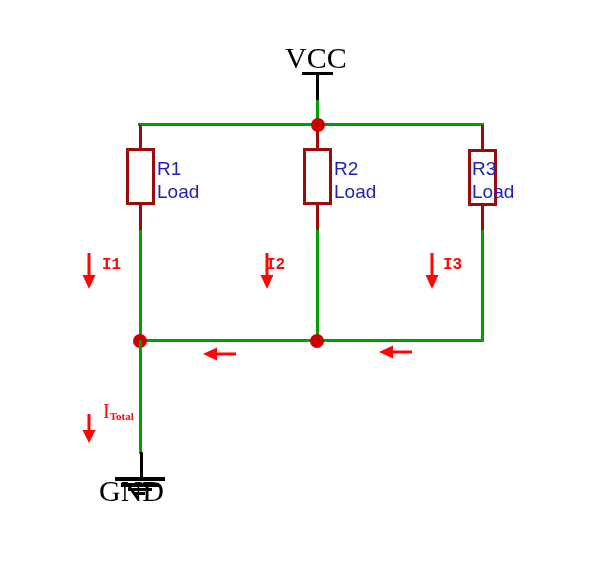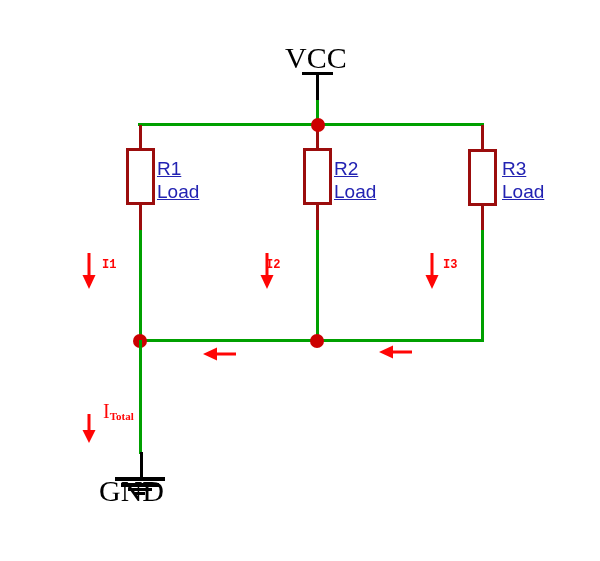--- a/index.html
+++ b/index.html
@@ -7,25 +7,25 @@
     position:relative;width:600px;height:561px;background:var(--background,#fff);
     font-family:"Liberation Sans",sans-serif;overflow:hidden;
   }
   .wire{position:absolute;background:var(--wire);}
   .lead{position:absolute;background:var(--component);}
   .blk{position:absolute;background:var(--symbol);}
   .dot{position:absolute;width:14px;height:14px;border-radius:50%;background:var(--junction);}
   .res{position:absolute;width:29px;height:57px;border:3px solid var(--component);
        background:#fff;box-sizing:border-box;}
   .rlabel{position:absolute;color:var(--label);font-size:19px;line-height:23px;
-          font-family:"Liberation Sans",sans-serif;white-space:nowrap;text-decoration:underline;}
+          font-family:"Liberation Sans",sans-serif;white-space:nowrap;}
   .ptext{position:absolute;color:var(--symbol);font-family:"Liberation Serif",serif;
          font-size:30px;line-height:1;white-space:nowrap;}
   .itext{position:absolute;color:var(--annotation);font-family:"Liberation Mono",monospace;
-         font-size:12px;font-weight:bold;line-height:20px;white-space:nowrap;}
+         font-size:16px;font-weight:bold;line-height:20px;white-space:nowrap;}
   .itotal{position:absolute;color:var(--annotation);font-family:"Liberation Serif",serif;
           font-size:20px;line-height:18px;white-space:nowrap;}
   .itotal .sub{font-family:Liberation Serif, serif;font-size:11px;font-weight:bold;
           position:relative;top:2px;letter-spacing:0;}
   .arrow{position:absolute;color:var(--annotation);display:block;}
 </style>
 </head>
 <body>
 
 <div id="circuit-canvas">
@@ -53,21 +53,21 @@
   <div class="wire" style="left:316px;top:230px;width:3px;height:111px;"></div>
   <div class="rlabel" style="left:334px;top:157px;">
     <div>R2</div>
     <div>Load</div>
   </div>
 
   <div class="lead" style="left:481px;top:125px;width:3px;height:25px;"></div>
   <div class="res" style="left:468px;top:149px;"></div>
   <div class="lead" style="left:481px;top:204px;width:3px;height:28px;"></div>
   <div class="wire" style="left:481px;top:230px;width:3px;height:111px;"></div>
-  <div class="rlabel" style="left:502px;top:157px;">
+  <div class="rlabel" style="left:472px;top:157px;">
     <div>R3</div>
     <div>Load</div>
   </div>
 
   <div class="dot" style="left:311px;top:118px;"></div>
   <div class="dot" style="left:133px;top:334px;"></div>
   <div class="dot" style="left:310px;top:334px;"></div>
 
   <svg class="arrow" style="left:82px;top:253px;" width="14" height="37" viewBox="0 0 14 37">
     <rect x="5.5" y="0" width="3" height="24" fill="currentColor"></rect>

